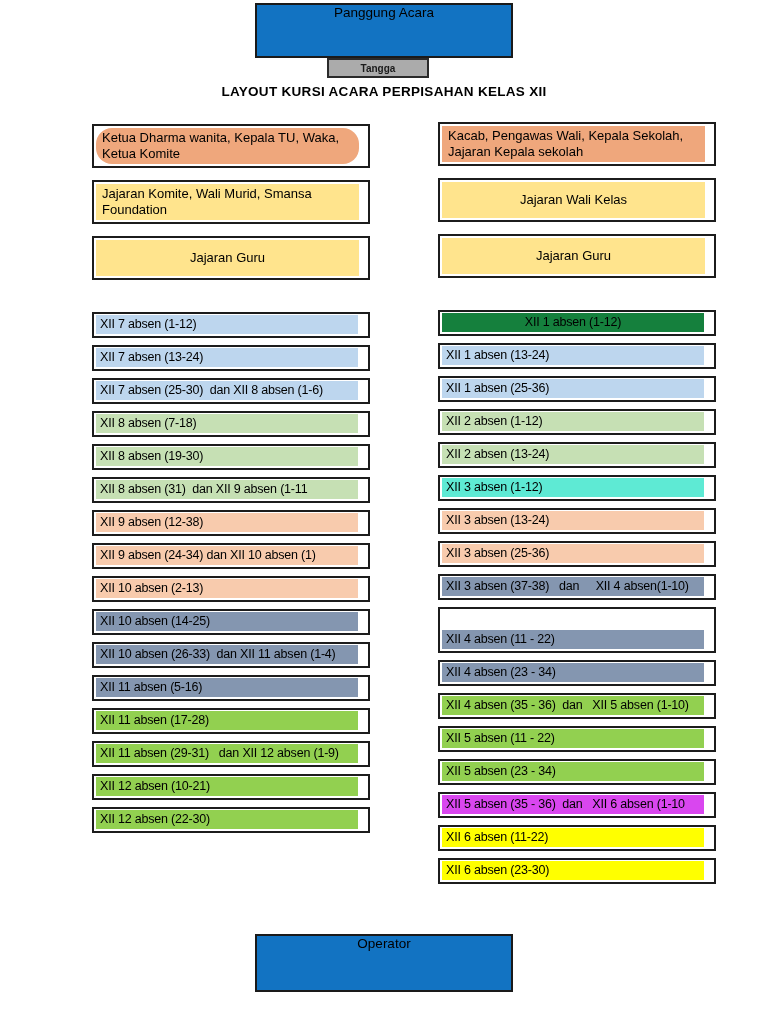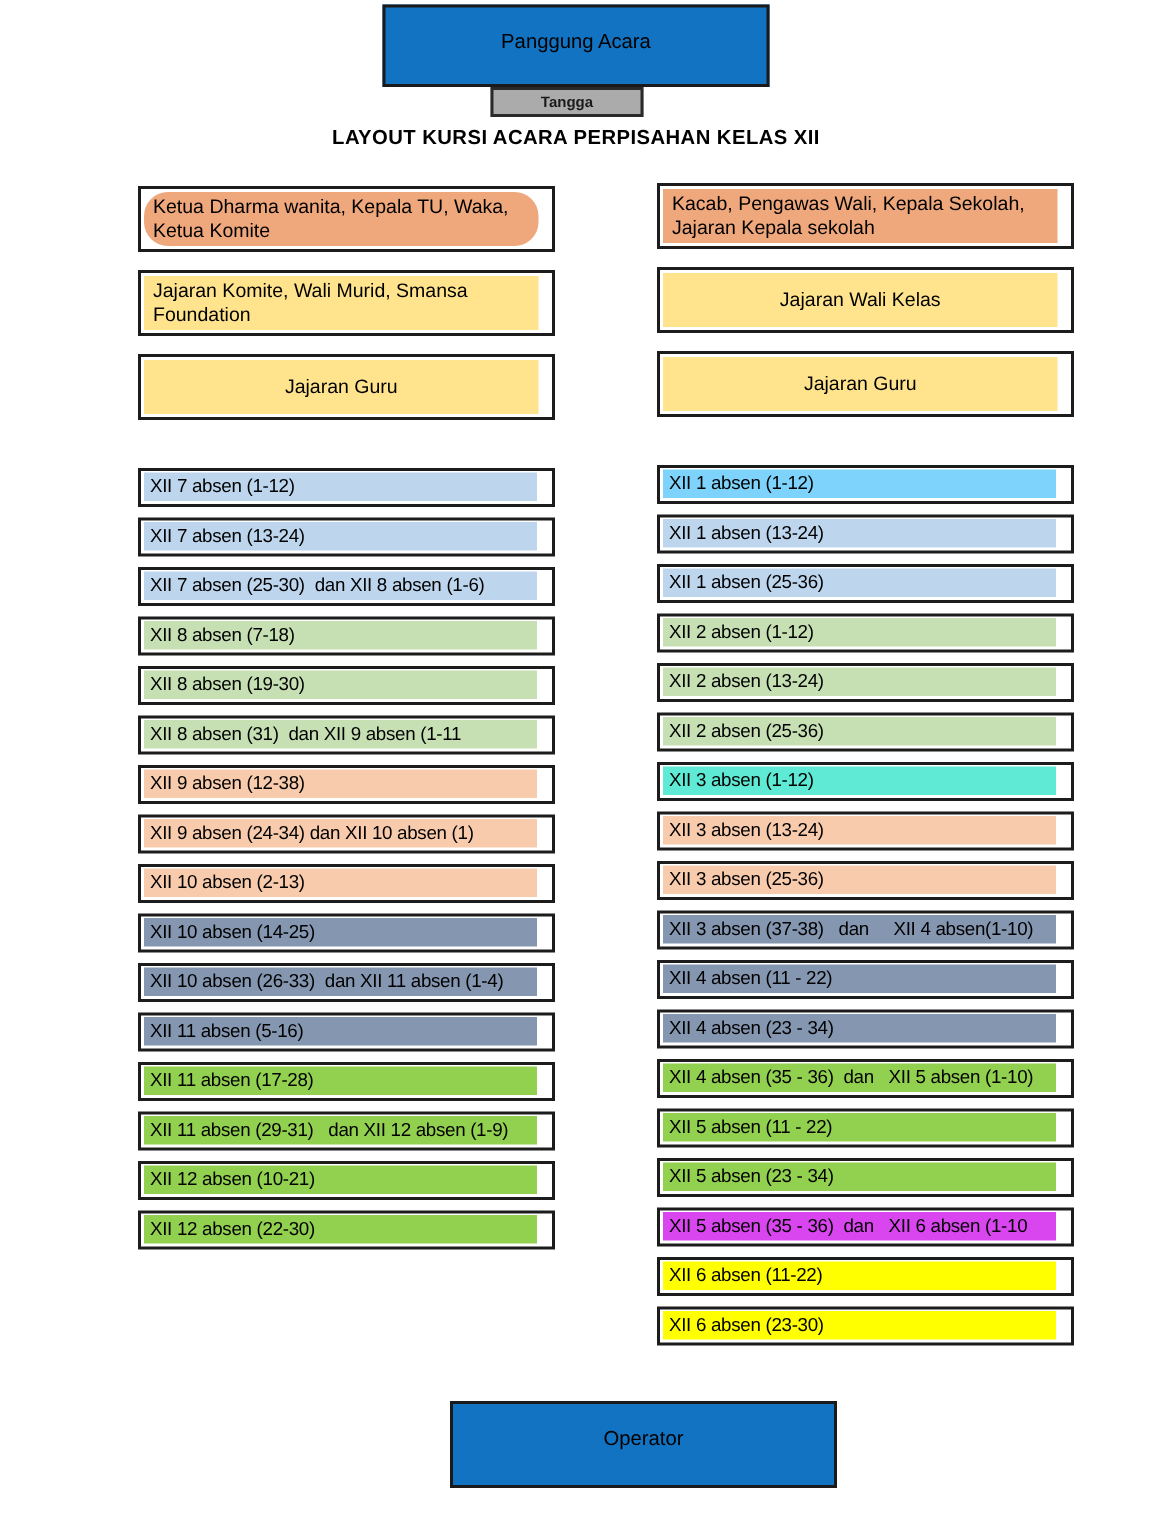--- a/index.html
+++ b/index.html
@@ -11,26 +11,26 @@
     background: #ffffff;
     font-family: "Liberation Sans", sans-serif;
     color: #000;
     overflow: hidden;
     margin: 0 auto;
   }
   .bluebox {
     position: absolute;
     border: 2px solid #1a1a1a;
     display: flex;
-    align-items: center;
+    align-items: flex-start;
     justify-content: center;
     font-size: 13.5px;
   }
   #stage    { left: 255px; top: 3px;   width: 258px; height: 55px; padding-bottom: 7px; }
-  #operator { left: 255px; top: 934px; width: 258px; height: 58px; padding-bottom: 10px; margin-left: 45px; }
+  #operator { left: 255px; top: 934px; width: 258px; height: 58px; padding-bottom: 10px; }
   #stairs {
     position: absolute;
     left: 327px; top: 58px; width: 102px; height: 20px;
     border: 2px solid #2a2a2a;
     display: flex; align-items: center; justify-content: center;
     font-size: 10px; font-weight: bold; color: #1a1a1a;
   }
   #title {
     position: absolute;
     left: 0; top: 84px; width: 768px;
@@ -157,51 +157,48 @@
     </div>
     <div class="hdr tall">
       <div class="hdr-fill center" style="background-color: rgb(255, 228, 141);">Jajaran Wali Kelas</div>
     </div>
     <div class="hdr tall">
       <div class="hdr-fill center" style="background-color: rgb(255, 228, 141);">Jajaran Guru</div>
     </div>
 
     <div class="rows">
       <div class="row">
-          <div class="row-fill" style="background-color: #7dd3fc;">XII 1 absen (1-12)</div>
+          <div class="row-fill" style="background-color: #15803d; text-align: center;">XII 1 absen (1-12)</div>
         </div>
       <div class="row">
           <div class="row-fill" style="background-color: rgb(189, 214, 238);">XII 1 absen (13-24)</div>
         </div>
       <div class="row">
           <div class="row-fill" style="background-color: rgb(189, 214, 238);">XII 1 absen (25-36)</div>
         </div>
       <div class="row">
           <div class="row-fill" style="background-color: rgb(198, 224, 180);">XII 2 absen (1-12)</div>
         </div>
       <div class="row">
           <div class="row-fill" style="background-color: rgb(198, 224, 180);">XII 2 absen (13-24)</div>
         </div>
       <div class="row">
-          <div class="row-fill" style="background-color: rgb(198, 224, 180);">XII 2 absen (25-36)</div>
-        </div>
-      <div class="row">
           <div class="row-fill" style="background-color: #5eead4;">XII 3 absen (1-12)</div>
         </div>
       <div class="row">
           <div class="row-fill" style="background-color: rgb(248, 203, 173);">XII 3 absen (13-24)</div>
         </div>
       <div class="row">
           <div class="row-fill" style="background-color: rgb(248, 203, 173);">XII 3 absen (25-36)</div>
         </div>
       <div class="row">
           <div class="row-fill" style="background-color: rgb(132, 150, 176);">XII 3 absen (37-38)   dan     XII 4 absen(1-10)</div>
         </div>
       <div class="row">
-          <div class="row-fill" style="background-color: rgb(132, 150, 176);">XII 4 absen (11 - 22)</div>
+          <div class="row-fill" style="background-color: rgb(132, 150, 176); margin-top: 20px;">XII 4 absen (11 - 22)</div>
         </div>
       <div class="row">
           <div class="row-fill" style="background-color: rgb(132, 150, 176);">XII 4 absen (23 - 34)</div>
         </div>
       <div class="row">
           <div class="row-fill" style="background-color: rgb(146, 208, 80);">XII 4 absen (35 - 36)  dan   XII 5 absen (1-10)</div>
         </div>
       <div class="row">
           <div class="row-fill" style="background-color: rgb(146, 208, 80);">XII 5 absen (11 - 22)</div>
         </div>

